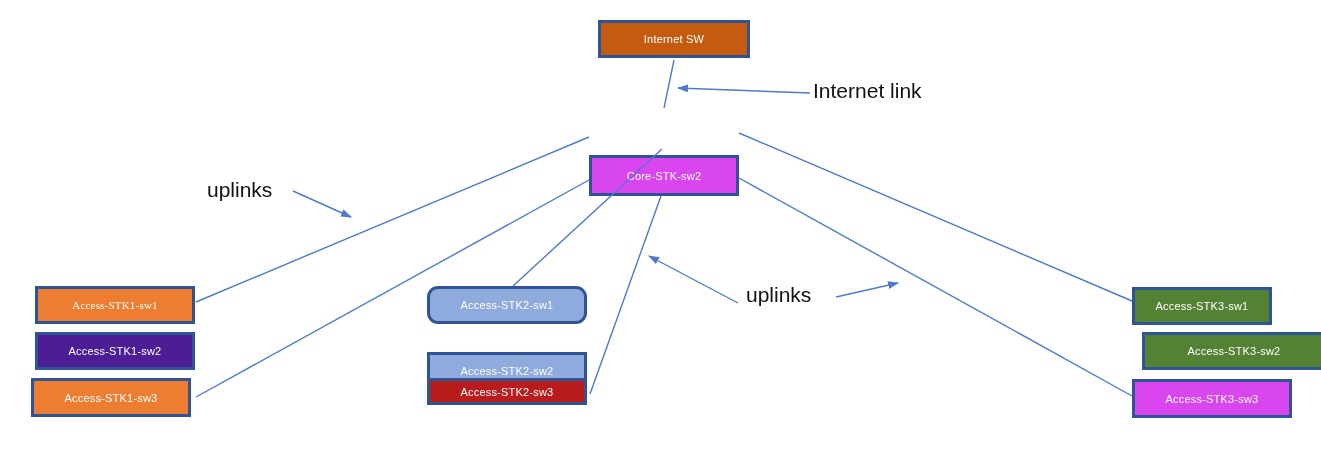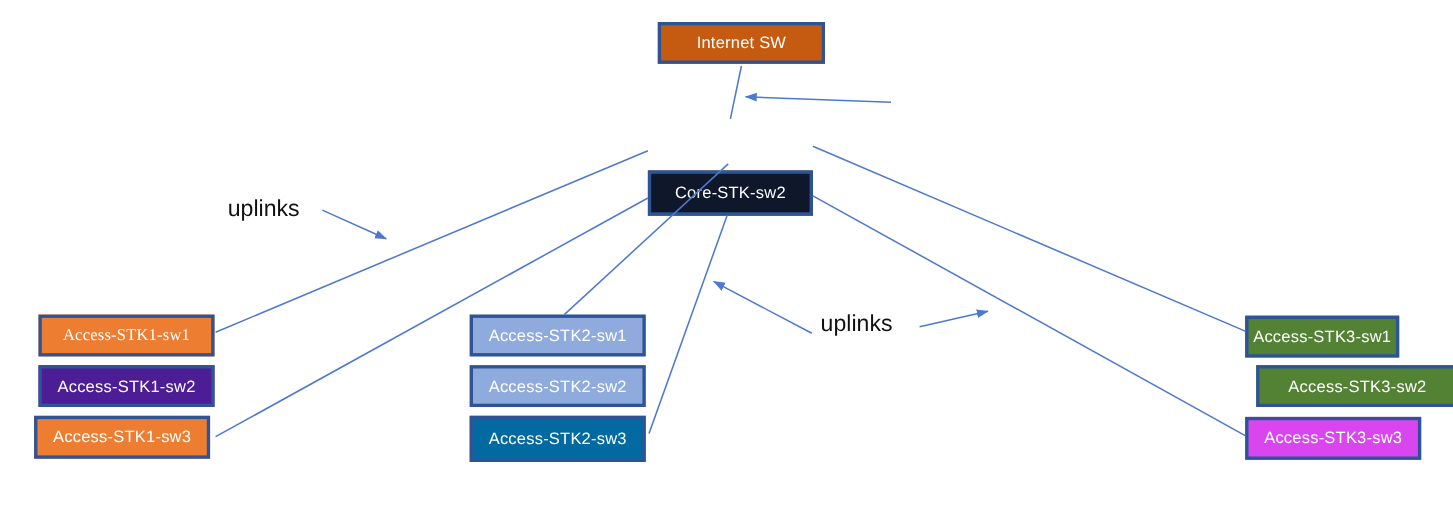--- a/index.html
+++ b/index.html
@@ -22,21 +22,21 @@
     width: 1321px;
     height: 474px;
     pointer-events: none;
     z-index: 3;
   }
   .node {
     position: absolute;
     box-sizing: border-box;
     border: 3px solid #c4b5fd;
     color: #ffffff;
-    font-size: 15px;
+    font-size: 11px;
     text-align: center;
     display: flex;
     align-items: center;
     justify-content: center;
     z-index: 2;
     cursor: default;
     letter-spacing: 0.2px;
   }
   .annotation {
     position: absolute;
@@ -67,26 +67,27 @@
         <line x1="739" y1="178" x2="1132" y2="396" stroke="#4E79CF" stroke-width="1.4"></line>
       </g>
     <g id="arrow-group">
         <line x1="810" y1="93" x2="678" y2="88" stroke="#4E79CF" stroke-width="1.4" marker-end="url(#arrowhead)"></line>
         <line x1="293" y1="191" x2="351" y2="217" stroke="#4E79CF" stroke-width="1.4" marker-end="url(#arrowhead)"></line>
         <line x1="738" y1="303" x2="649" y2="256" stroke="#4E79CF" stroke-width="1.4" marker-end="url(#arrowhead)"></line>
         <line x1="836" y1="297" x2="898" y2="283" stroke="#4E79CF" stroke-width="1.4" marker-end="url(#arrowhead)"></line>
       </g>
   </svg>
 
+  <div class="annotation" style="left: 813px; top: 79px; color: rgb(17, 17, 17);">Internet link</div>
   <div class="annotation" style="left: 207px; top: 178px; color: rgb(17, 17, 17);">uplinks</div>
   <div class="annotation" style="left: 746px; top: 283px; color: rgb(17, 17, 17);">uplinks</div>
 <div class="node" style="left: 598px; top: 20px; width: 152px; height: 38px; background: rgb(197, 90, 17); border-color: rgb(47, 84, 150); color: rgb(255, 255, 255);">Internet SW</div>
-    <div class="node" style="left: 589px; top: 155px; width: 150px; height: 41px; background: #0f172a; border-color: rgb(47, 84, 150); color: rgb(255, 255, 255);">Core-STK-sw2</div>
+    <div class="node" style="left: 589px; top: 155px; width: 150px; height: 41px; background: #d946ef; border-color: rgb(47, 84, 150); color: rgb(255, 255, 255);">Core-STK-sw2</div>
     <div class="node" style="left: 35px; top: 286px; width: 160px; height: 38px; background: rgb(237, 125, 49); border-color: rgb(47, 84, 150); color: rgb(255, 255, 255); font-family: Liberation Serif, serif;">Access-STK1-sw1</div>
     <div class="node" style="left: 35px; top: 332px; width: 160px; height: 38px; background: #4c1d95; border-color: rgb(47, 84, 150); color: rgb(255, 255, 255);">Access-STK1-sw2</div>
     <div class="node" style="left: 31px; top: 378px; width: 160px; height: 39px; background: rgb(237, 125, 49); border-color: rgb(47, 84, 150); color: rgb(255, 255, 255);">Access-STK1-sw3</div>
-    <div class="node" style="left: 427px; top: 286px; width: 160px; height: 38px; background: rgb(143, 170, 220); border-color: rgb(47, 84, 150); color: rgb(255, 255, 255);">Access-STK2-sw1</div>
-    <div class="node" style="left: 427px; top: 332px; width: 160px; height: 38px; background: rgb(143, 170, 220); border-color: rgb(47, 84, 150); color: rgb(255, 255, 255);">Access-STK2-sw2</div>
-    <div class="node" style="left: 427px; top: 378px; width: 160px; height: 42px; background: #0369a1; border-color: rgb(47, 84, 150); color: rgb(255, 255, 255);">Access-STK2-sw3</div>
+    <div class="node" style="left: 427px; top: 286px; width: 160px; height: 38px; background: rgb(143, 170, 220); border-color: rgb(47, 84, 150); color: rgb(255, 255, 255); border-radius: 11px;">Access-STK2-sw1</div>
+    <div class="node" style="left: 427px; top: 352px; width: 160px; height: 38px; background: rgb(143, 170, 220); border-color: rgb(47, 84, 150); color: rgb(255, 255, 255);">Access-STK2-sw2</div>
+    <div class="node" style="left: 427px; top: 378px; width: 160px; height: 27px; background: #b91c1c; border-color: rgb(47, 84, 150); color: rgb(255, 255, 255);">Access-STK2-sw3</div>
     <div class="node" style="left: 1132px; top: 287px; width: 140px; height: 38px; background: rgb(84, 130, 53); border-color: rgb(47, 84, 150); color: rgb(255, 255, 255);">Access-STK3-sw1</div>
     <div class="node" style="left: 1132px; top: 332px; width: 184px; height: 38px; background: rgb(84, 130, 53); border-color: rgb(47, 84, 150); color: rgb(255, 255, 255); margin-left: 10px;">Access-STK3-sw2</div>
     <div class="node" style="left: 1132px; top: 379px; width: 160px; height: 39px; background: #d946ef; border-color: rgb(47, 84, 150); color: rgb(255, 255, 255);">Access-STK3-sw3</div>
   </div>
 
 </body></html>

